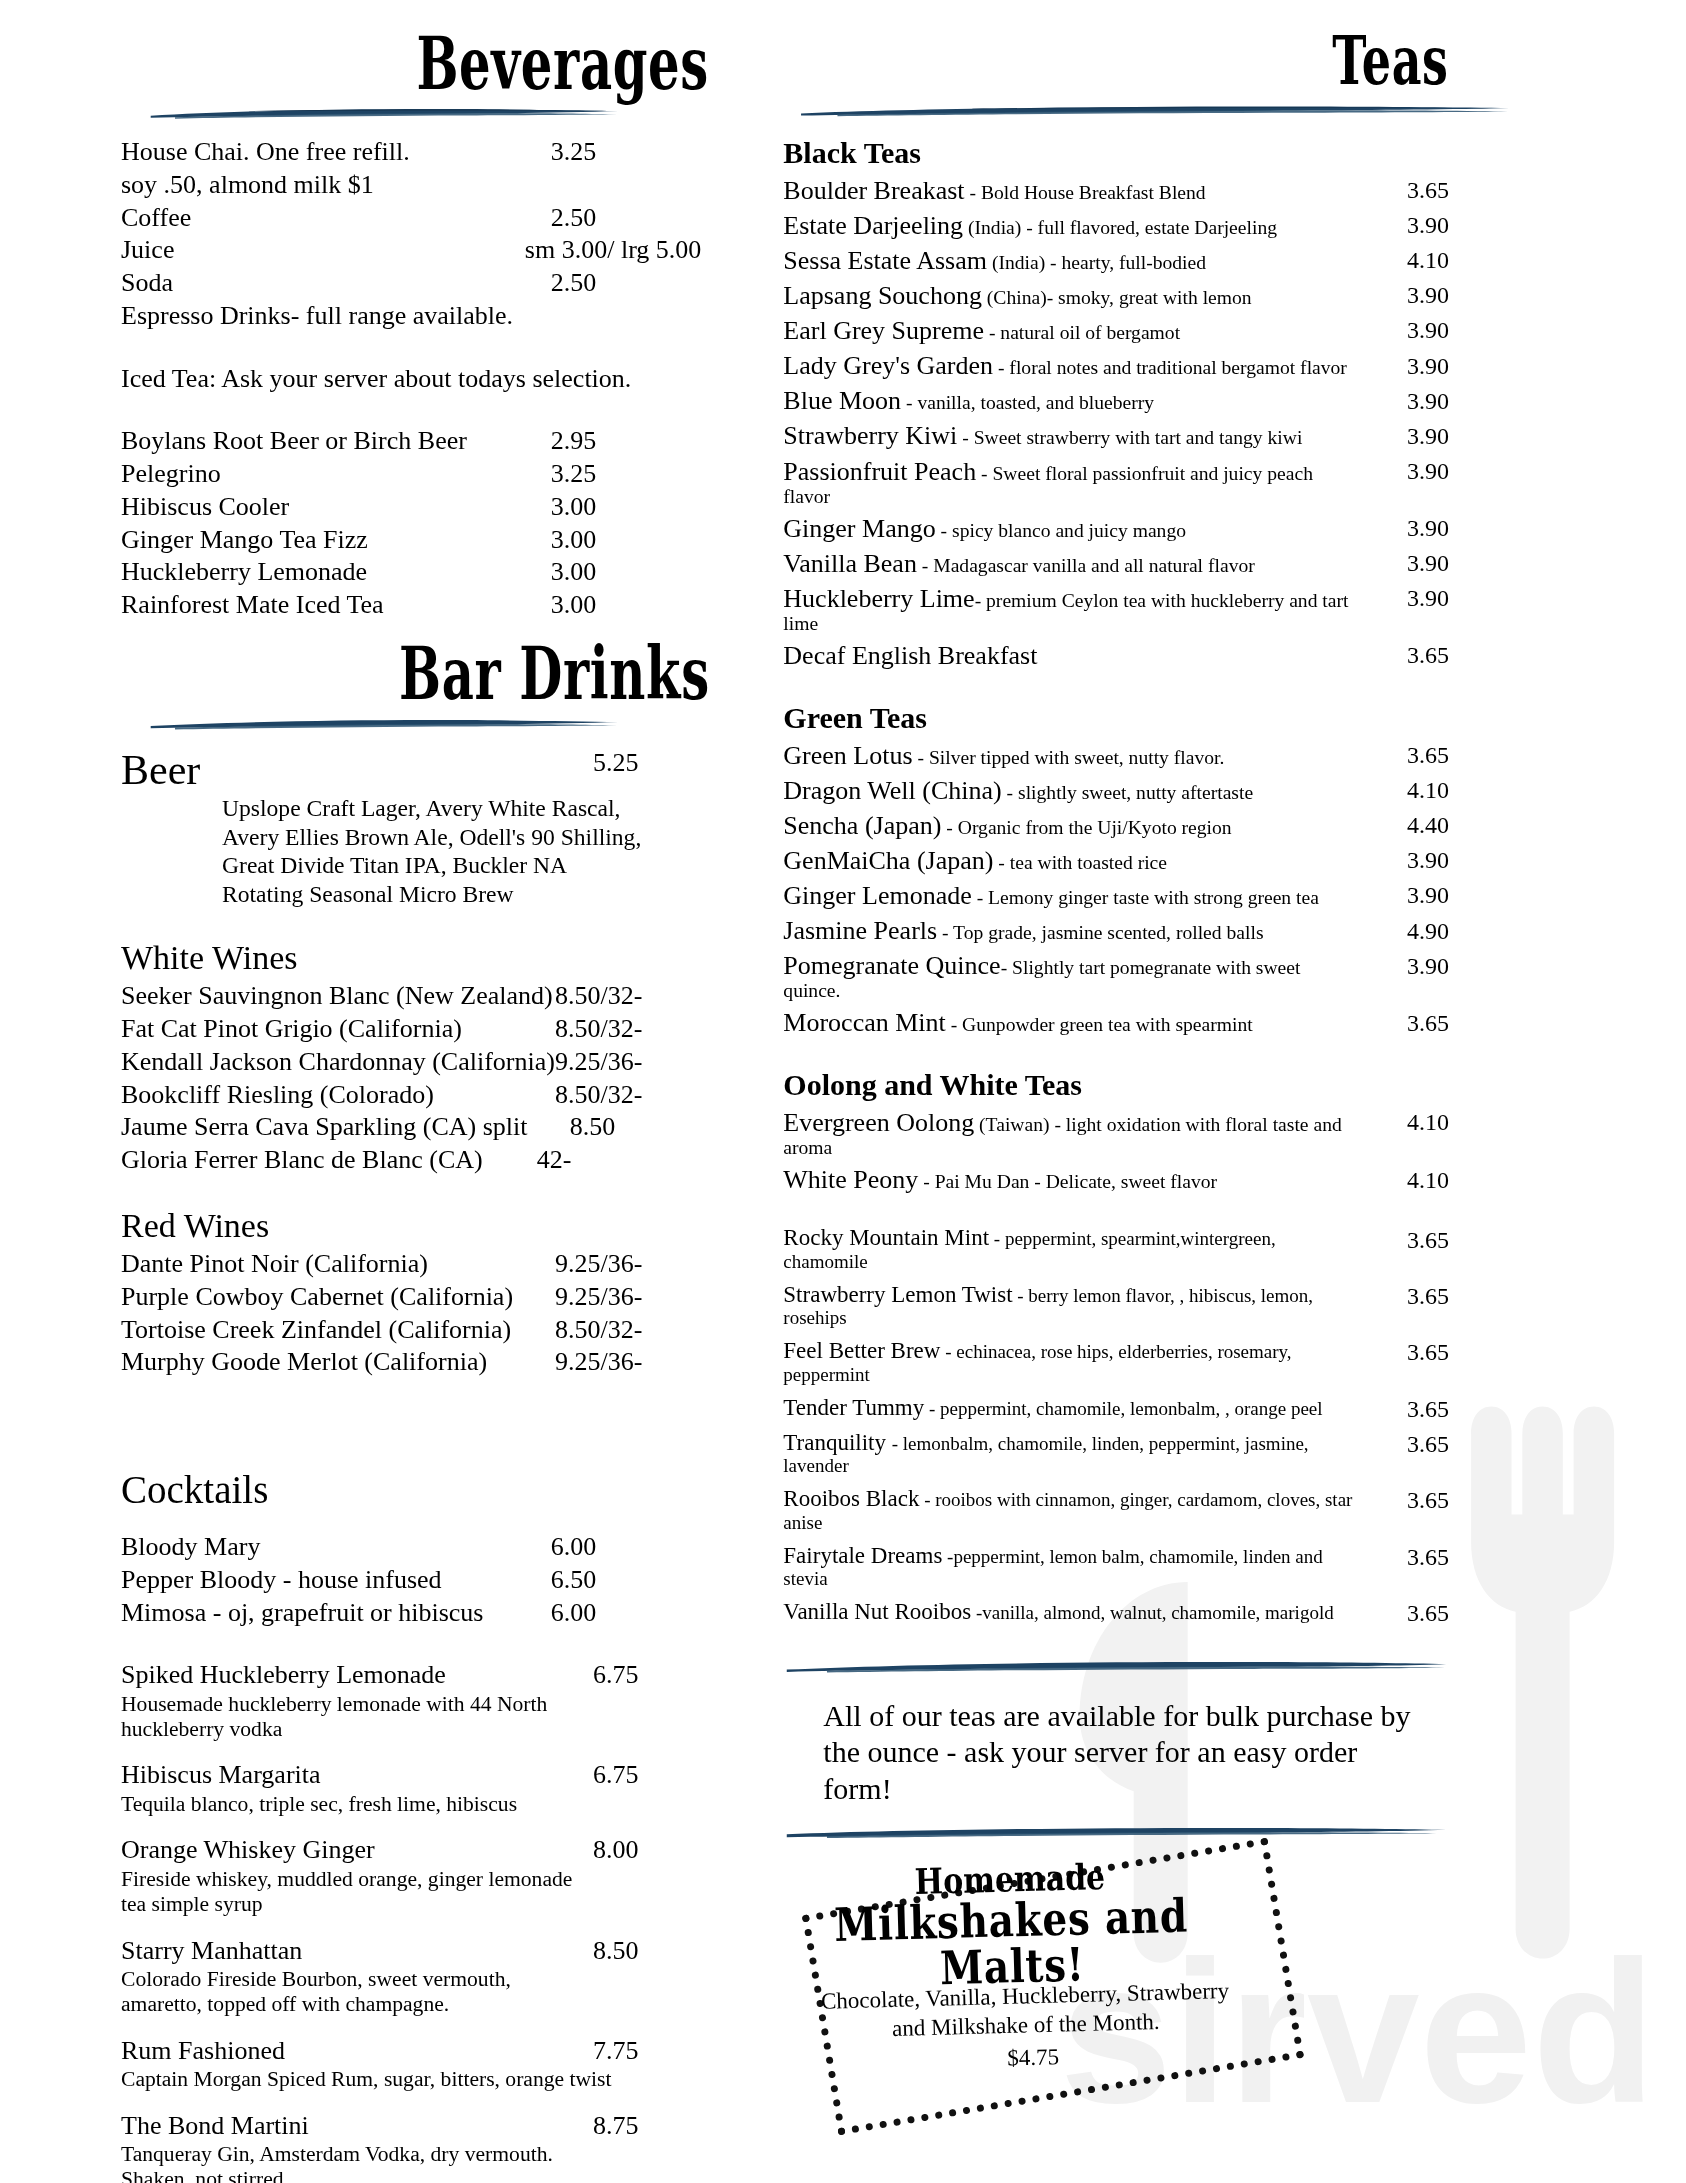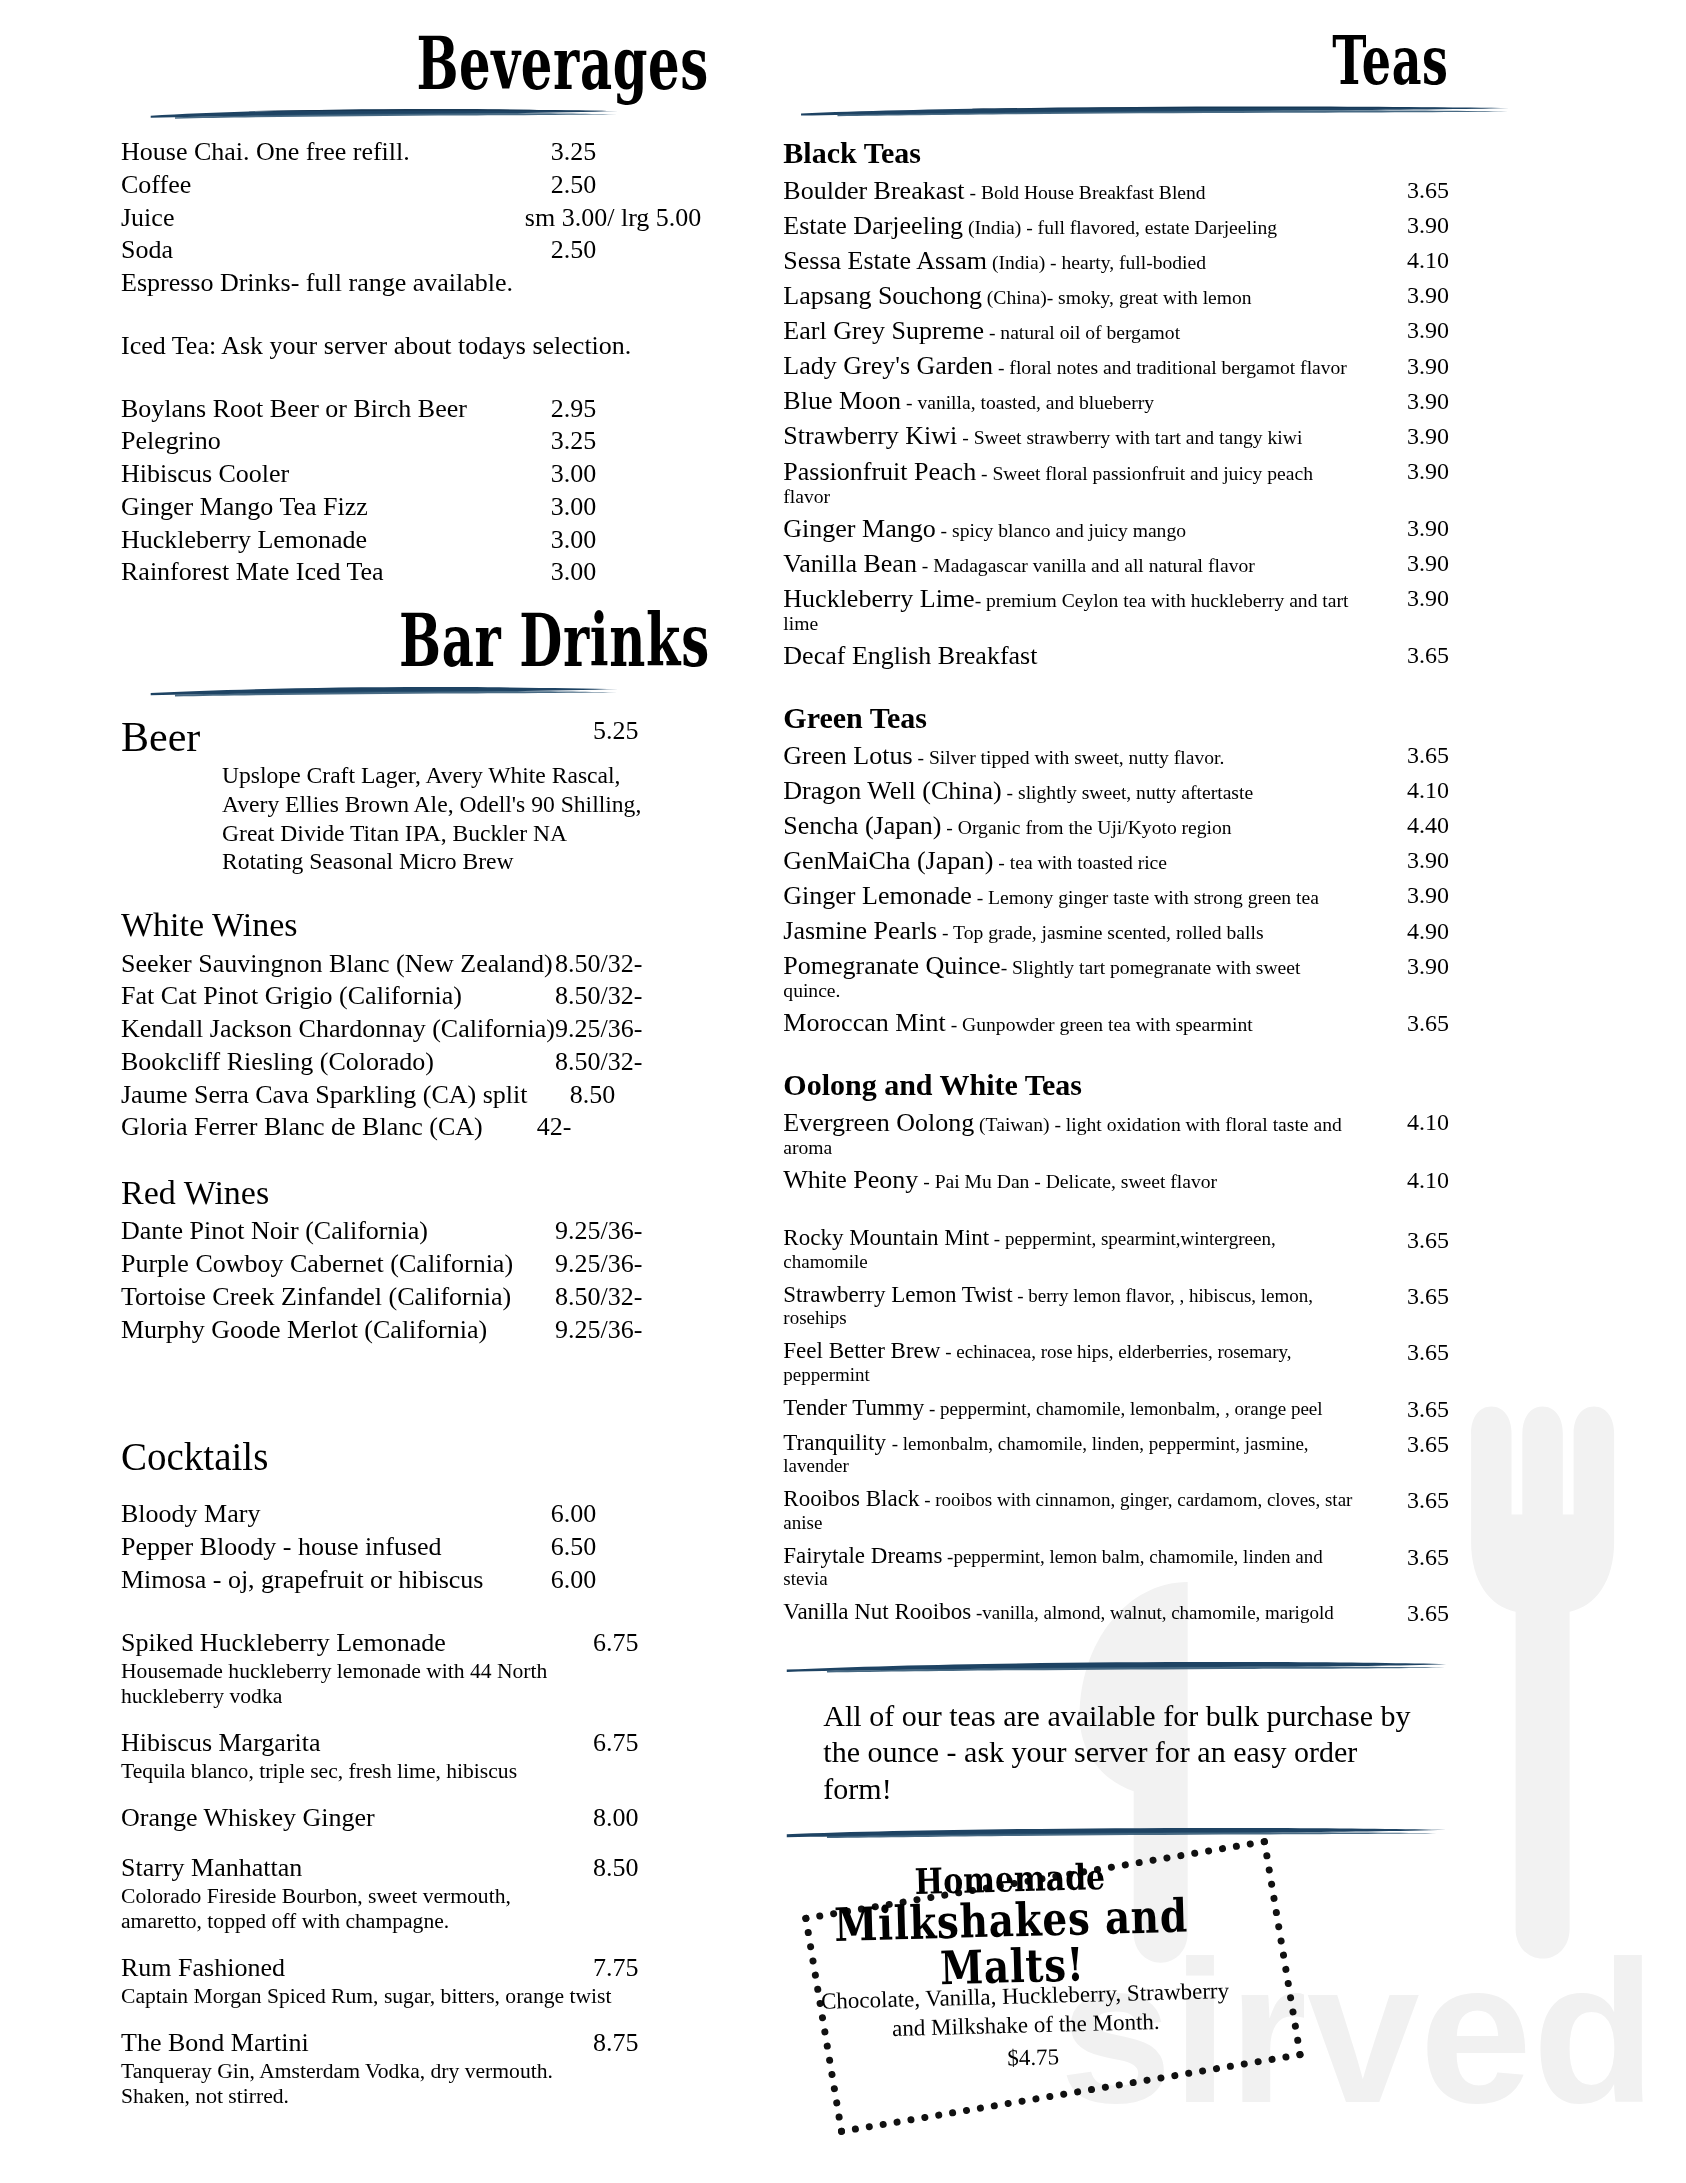--- a/index.html
+++ b/index.html
@@ -220,20 +220,23 @@
         </svg>
       </div>
     </div>
 
     <div class="rows priced">
       <div class="row">
         <span class="nm">House Chai. One free refill.</span>
         <span class="pr" style="position:static;margin-left:auto;padding-right:113px;">3.25</span>
       </div>
       <div class="row">
+        <span class="nm">soy .50,  almond milk  $1</span>
+      </div>
+      <div class="row">
         <span class="nm">Coffee</span>
         <span class="pr" style="position:static;margin-left:auto;padding-right:113px;">2.50</span>
       </div>
       <div class="row">
         <span class="nm">Juice</span>
         <span class="pr" style="position:static;margin-left:auto;padding-right:8px;">sm 3.00/ lrg 5.00</span>
       </div>
       <div class="row">
         <span class="nm">Soda</span>
         <span class="pr" style="position:static;margin-left:auto;padding-right:113px;">2.50</span>
@@ -372,20 +375,21 @@
       <div class="ck">
         <div class="ck-top"><span>Spiked Huckleberry Lemonade</span><span class="pr">6.75</span></div>
         <div class="ck-desc">Housemade huckleberry lemonade with 44 North<br>huckleberry vodka</div>
       </div>
       <div class="ck">
         <div class="ck-top"><span>Hibiscus Margarita</span><span class="pr">6.75</span></div>
         <div class="ck-desc">Tequila blanco, triple sec, fresh lime, hibiscus</div>
       </div>
       <div class="ck">
         <div class="ck-top"><span>Orange Whiskey Ginger</span><span class="pr">8.00</span></div>
+        <div class="ck-desc">Fireside whiskey, muddled orange, ginger lemonade<br>tea simple syrup</div>
       </div>
       <div class="ck">
         <div class="ck-top"><span>Starry Manhattan</span><span class="pr">8.50</span></div>
         <div class="ck-desc">Colorado Fireside Bourbon, sweet vermouth,<br>amaretto, topped off with champagne.</div>
       </div>
       <div class="ck">
         <div class="ck-top"><span>Rum Fashioned</span><span class="pr">7.75</span></div>
         <div class="ck-desc">Captain Morgan Spiced Rum, sugar, bitters, orange twist</div>
       </div>
       <div class="ck">

